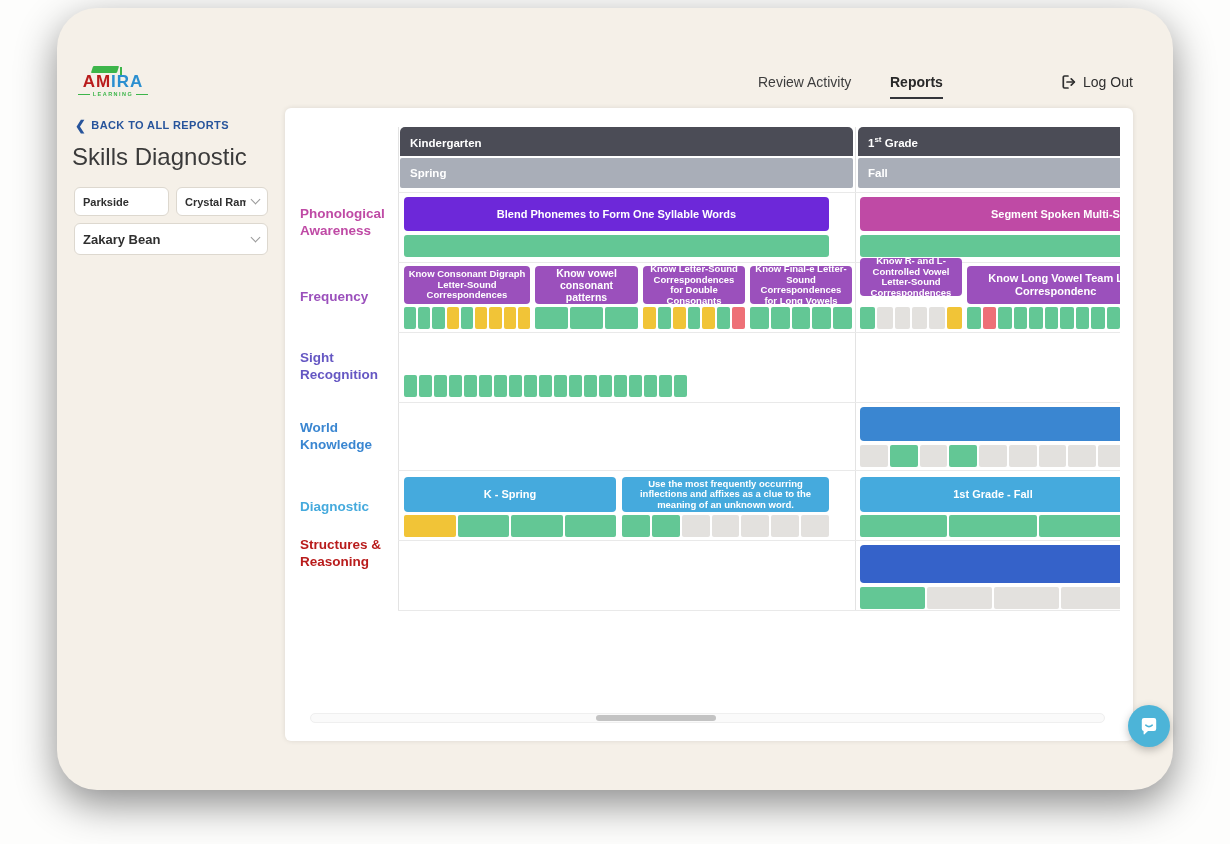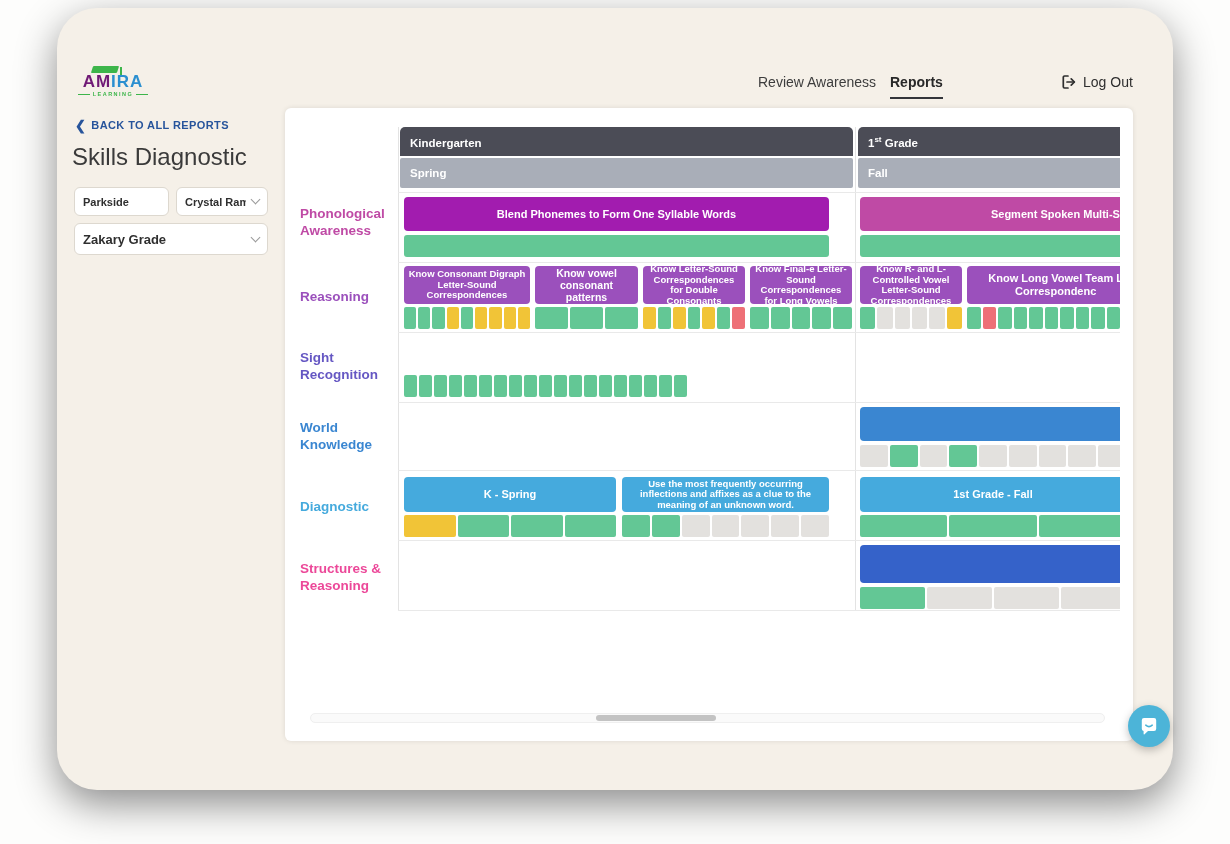--- a/index.html
+++ b/index.html
@@ -9,21 +9,21 @@
   .card { position:absolute; left:57px; top:8px; width:1116px; height:782px;
           background:#f5f0e8; border-radius:40px; box-shadow:0 14px 40px rgba(0,0,0,.45); }
 
   
   .logo { position:absolute; left:21px; top:56px; width:70px; text-align:center; }
   .logo .cap { position:relative; height:10px; }
   .logo .cap .board { position:absolute; left:14px; top:2px; width:26px; height:7px; background:#3db54a;
                       transform:skewX(-18deg); border-radius:1px; }
   .logo .cap .tassel { position:absolute; left:42px; top:3px; width:2px; height:8px; background:#3db54a; }
   .logo .brand { font-size:17px; font-weight:bold; letter-spacing:1px; line-height:16px; }
-  .logo .brand .l { color:#701a75; } .logo .brand .r { color:#2b8fd0; }
+  .logo .brand .l { color:#b91c1c; } .logo .brand .r { color:#2b8fd0; }
   .logo .sub { display:flex; align-items:center; gap:3px; margin-top:1px; }
   .logo .sub i { flex:1; height:1px; background:#3db54a; }
   .logo .sub span { font-size:5.5px; font-weight:bold; color:#3db54a; letter-spacing:1.5px; }
 
   .nav-item { position:absolute; top:66px; font-size:14px; color:#3d3d3d; cursor:pointer; }
   .nav-item.active { font-weight:bold; color:#282828; padding-bottom:7px; border-bottom:2px solid #33353a; }
   .logout { position:absolute; top:66px; left:1004px; display:flex; align-items:center; gap:6px;
             font-size:14px; color:#2e2e2e; cursor:pointer; }
 
   
@@ -81,21 +81,21 @@
           <span class="tassel"></span>
       </div>
       <div class="brand"><span class="l">AM</span><span class="r">IRA</span></div>
       <div class="sub">
           <i></i>
           <span>LEARNING</span>
           <i></i>
         </div>
     </div>
 
-    <div class="nav-item" style="left:701px;">Review Awareness</div>
+    <div class="nav-item" style="left:701px;">Review Activity</div>
     <div class="nav-item active" style="left:833px;">Reports</div>
     <div class="logout">
       <svg width="16" height="16" viewBox="0 0 16 16">
         <path d="M7 2 H3.5 A1.2 1.2 0 0 0 2.3 3.2 V12.8 A1.2 1.2 0 0 0 3.5 14 H7" fill="none" stroke="#2e2e2e" stroke-width="1.7" stroke-linecap="round"></path>
         <path d="M10.2 4.8 L13.4 8 L10.2 11.2" fill="none" stroke="#2e2e2e" stroke-width="1.7" stroke-linecap="round" stroke-linejoin="round"></path>
         <path d="M13 8 H6" stroke="#2e2e2e" stroke-width="1.7" stroke-linecap="round"></path>
       </svg>
       <span>Log Out</span>
     </div>
 
@@ -106,32 +106,32 @@
     <div class="title">Skills Diagnostic</div>
 
     <div class="select" style="left:17px; top:179px; width:95px; height:29px; font-size:11px; font-weight:bold;">
       <span class="grow">Parkside</span>
     </div>
     <div class="select" style="left:119px; top:179px; width:92px; height:29px; font-size:11px; font-weight:bold;">
       <span class="grow">Crystal Ram...</span>
       <span class="caret"></span>
     </div>
     <div class="select" style="left:17px; top:215px; width:194px; height:32px; font-size:13px; font-weight:bold;">
-      <span class="grow">Zakary Grade</span>
+      <span class="grow">Zakary Bean</span>
       <span class="caret"></span>
     </div>
 
     <div class="panel">
 
       <div class="rowlab" style="top: 97px; color: rgb(191, 74, 165);">Phonological Awareness</div>
-      <div class="rowlab" style="top: 180px; color: rgb(155, 80, 188);">Reasoning</div>
+      <div class="rowlab" style="top: 180px; color: rgb(155, 80, 188);">Frequency</div>
       <div class="rowlab" style="top: 241px; color: rgb(101, 87, 195);">Sight Recognition</div>
       <div class="rowlab" style="top: 311px; color: rgb(58, 134, 209);">World Knowledge</div>
       <div class="rowlab" style="top: 390px; color: rgb(69, 170, 221);">Diagnostic</div>
-      <div class="rowlab" style="top: 452px; color: #ec4899;">Structures &amp; Reasoning</div>
+      <div class="rowlab" style="top: 428px; color: #b91c1c;">Structures &amp; Reasoning</div>
 
       <div class="grid">
 
         <div class="ghead" style="left:115px; width:453px;">
           <span><span>Kindergarten</span><sup></sup><span></span></span>
         </div>
         <div class="ghead" style="left:573px; width:268px; border-top-right-radius:0;">
           <span><span>1</span><sup>st</sup><span> Grade</span></span>
         </div>
         <div class="term" style="left:115px; width:453px;">Spring</div>
@@ -140,21 +140,21 @@
         <div class="vline" style="left:113px;"></div>
         <div class="vline" style="left:570px;"></div>
         <div class="hline" style="top:84px;"></div>
         <div class="hline" style="top:154px;"></div>
         <div class="hline" style="top:224px;"></div>
         <div class="hline" style="top:294px;"></div>
         <div class="hline" style="top:362px;"></div>
         <div class="hline" style="top:432px;"></div>
         <div class="hline" style="top:502px;"></div>
 
-        <div class="bar" style="left: 119px; top: 89px; width: 425px; height: 34px; background: #a21caf;">Blend Phonemes to Form One Syllable Words</div>
+        <div class="bar" style="left: 119px; top: 89px; width: 425px; height: 34px; background: #6d28d9;">Blend Phonemes to Form One Syllable Words</div>
         <div class="strip single" style="left:119px; top:127px; width:425px;">
             <span class="cell" style="background: rgb(99, 199, 149);"></span>
           </div>
         <div class="bar clipR" style="left: 575px; top: 89px; width: 266px; height: 34px; background: rgb(191, 74, 165);">Segment Spoken Multi-Sy</div>
         <div class="strip single" style="left:575px; top:127px; width:266px;">
             <span class="cell" style="background: rgb(99, 199, 149);"></span>
           </div>
 
         <div class="bar small" style="left: 119px; top: 158px; width: 126px; height: 38px; background: rgb(155, 80, 188);">Know Consonant Digraph Letter-Sound Correspondences</div>
         <div class="strip" style="left:119px; top:199px; width:126px;">
@@ -185,21 +185,21 @@
             <span class="cell" style="background: rgb(238, 112, 119);"></span>
           </div>
         <div class="bar small" style="left: 465px; top: 158px; width: 102px; height: 38px; background: rgb(155, 80, 188);">Know Final-e Letter-Sound Correspondences for Long Vowels</div>
         <div class="strip" style="left:465px; top:199px; width:102px;">
             <span class="cell" style="background: rgb(99, 199, 149);"></span>
             <span class="cell" style="background: rgb(99, 199, 149);"></span>
             <span class="cell" style="background: rgb(99, 199, 149);"></span>
             <span class="cell" style="background: rgb(99, 199, 149);"></span>
             <span class="cell" style="background: rgb(99, 199, 149);"></span>
           </div>
-        <div class="bar small" style="left: 575px; top: 158px; width: 102px; height: 38px; background: rgb(155, 80, 188);">Know R- and L- Controlled Vowel Letter-Sound Correspondences</div>
+        <div class="bar small" style="left: 575px; top: 150px; width: 102px; height: 38px; background: rgb(155, 80, 188);">Know R- and L- Controlled Vowel Letter-Sound Correspondences</div>
         <div class="strip" style="left:575px; top:199px; width:102px;">
             <span class="cell" style="background: rgb(99, 199, 149);"></span>
             <span class="cell" style="background: rgb(227, 225, 222);"></span>
             <span class="cell" style="background: rgb(227, 225, 222);"></span>
             <span class="cell" style="background: rgb(227, 225, 222);"></span>
             <span class="cell" style="background: rgb(227, 225, 222);"></span>
             <span class="cell" style="background: rgb(241, 196, 55);"></span>
           </div>
         <div class="bar clipR2" style="left: 682px; top: 158px; width: 158px; height: 38px; font-size: 11px; line-height: 13px; background: rgb(155, 80, 188);">Know Long Vowel Team L
 Correspondenc</div>

